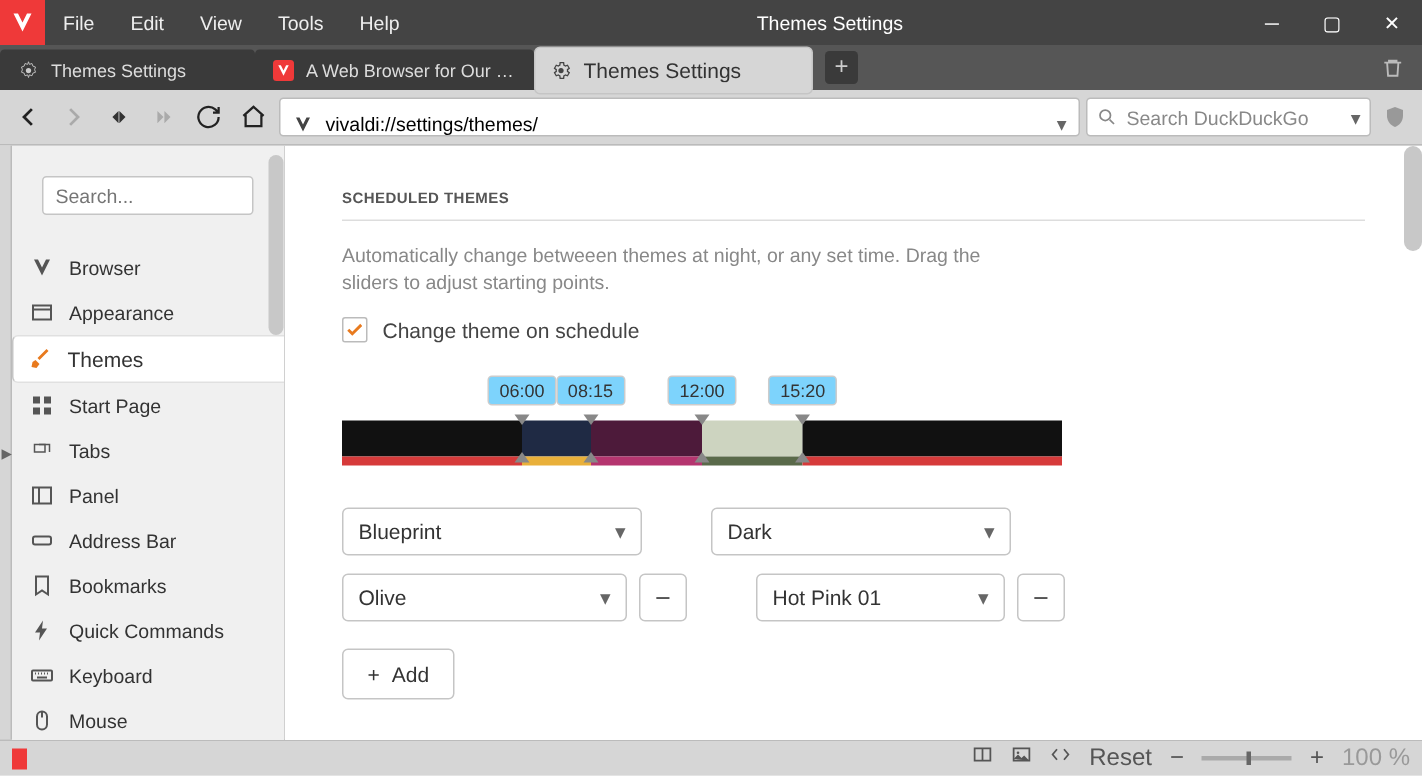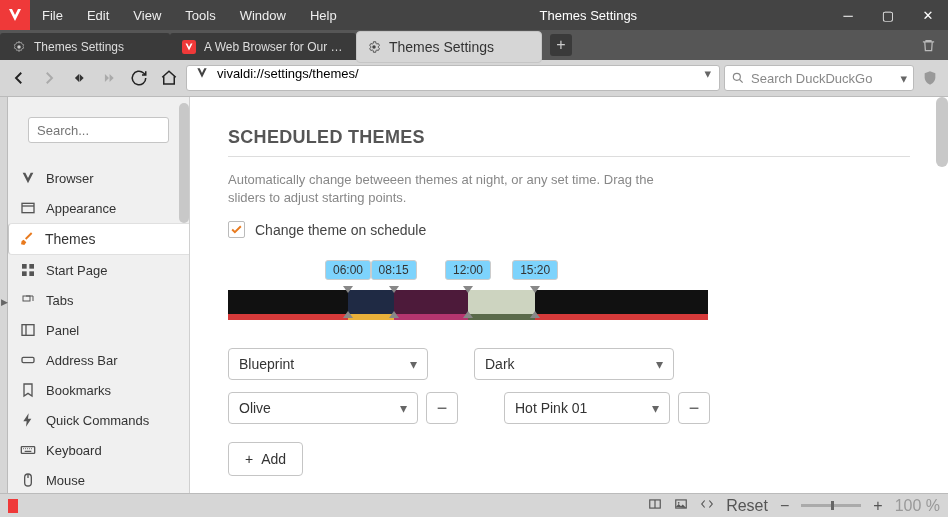--- a/index.html
+++ b/index.html
@@ -15,39 +15,39 @@
 .tab{height:27px;margin-top:3px;display:flex;align-items:center;padding:0 12px;font-size:12px;min-width:170px;max-width:186px;color:#ddd;position:relative;border-radius:3px 3px 0 0;cursor:pointer}
 .tab.sel{background:#d6d6d6;color:#333}
 .tab.dark{background:#3a3a3a}
 .tabico{width:14px;height:14px;margin-right:8px;flex-shrink:0}
 .tabtxt{overflow:hidden;text-overflow:ellipsis;white-space:nowrap}
 .addtab{width:22px;height:22px;background:#3a3a3a;border-radius:3px;margin-left:8px;display:flex;align-items:center;justify-content:center;color:#ccc;cursor:pointer}
 .trashbtn{margin-left:auto;width:40px;height:30px;display:flex;align-items:center;justify-content:center;color:#bbb;cursor:pointer}
 .addrbar{height:36px;background:#d6d6d6;display:flex;align-items:center;padding:0 6px;gap:4px}
 .navbtn{width:26px;height:26px;display:flex;align-items:center;justify-content:center;color:#222;cursor:pointer;border-radius:3px}
 .navbtn.dis{color:#999}
-.urlbox{flex:1;height:26px;background:#fff;border:1px solid #bbb;border-radius:3px;display:flex;align-items:flex-start;padding:0 8px;font-size:13px;gap:8px}
+.urlbox{flex:1;height:26px;background:#fff;border:1px solid #bbb;border-radius:3px;display:flex;align-items:flex-end;padding:0 8px;font-size:13px;gap:8px}
 .urlbox .vico{width:14px;height:14px;color:#444}
 .urldd{margin-left:auto;color:#666}
 .searchbox{width:190px;height:26px;background:#fff;border:1px solid #bbb;border-radius:3px;display:flex;align-items:center;padding:0 6px;font-size:13px;color:#888;gap:6px}
 .shield{width:24px;height:24px;display:flex;align-items:center;justify-content:center;color:#888}
 .mainrow{display:flex;height:calc(100% - 30px - 30px - 36px - 24px);border-top:1px solid #bbb}
 .panelrail{width:8px;background:#d6d6d6;border-right:1px solid #bbb;position:relative}
 .panelrail .caret{position:absolute;top:200px;left:1px;font-size:9px;color:#666}
 .snav{width:182px;background:#f0f0f0;border-right:1px solid #d0d0d0;overflow-y:auto;position:relative}
 .searchnav{margin:20px;height:26px;background:#fff;border:1px solid #c5c5c5;border-radius:3px;padding:0 8px;font-size:13px;color:#333;display:flex;align-items:center}
 .searchnav input{border:none;outline:none;width:100%;font-size:13px}
 .sitem{height:30px;display:flex;align-items:center;padding:0 12px;font-size:13px;color:#333;gap:10px;cursor:pointer}
 .sitem.sel{background:#fff;border-top:1px solid #e0e0e0;border-bottom:1px solid #e0e0e0}
 .sico{width:16px;height:16px;display:flex;align-items:center;justify-content:center;color:#555;flex-shrink:0}
 .sico.orange{color:#e87a1e}
 .sscroll{position:absolute;right:0;top:6px;width:10px;height:120px;background:#c8c8c8;border-radius:5px}
 .content{flex:1;background:#fff;overflow-y:auto;padding:30px 38px;position:relative}
 .cscroll{position:absolute;right:0;top:0;width:12px;height:70px;background:#c8c8c8;border-radius:6px}
-.sect{font-size:18px;font-weight:700;color:#555;letter-spacing:0.3px;border-bottom:1px solid #ddd;padding-bottom:8px;margin-bottom:14px}
+.sect{font-size:10px;font-weight:700;color:#555;letter-spacing:0.3px;border-bottom:1px solid #ddd;padding-bottom:8px;margin-bottom:14px}
 .desc{font-size:13px;color:#888;margin-bottom:14px;max-width:440px;line-height:1.4}
 .chkrow{display:flex;align-items:center;gap:10px;font-size:14px;color:#444;margin-bottom:22px}
 .chk{width:17px;height:17px;border:1px solid #bbb;border-radius:2px;display:flex;align-items:center;justify-content:center;background:#fff;cursor:pointer}
 .chk svg{width:13px;height:13px}
 .timeline{position:relative;height:68px;width:480px;margin-left:0;margin-bottom:20px}
 .tlabels{position:absolute;top:0;left:0;width:100%}
 .tlabel{position:absolute;top:0;transform:translateX(-50%);background:#7dd3fc;border:1px solid #ccc;border-radius:3px;padding:2px 7px;font-size:12px;color:#333}
 .tbar{position:absolute;top:30px;left:0;width:100%;height:24px;display:flex}
 .tseg{height:100%}
 .tbelow{position:absolute;top:54px;left:0;width:100%;height:6px;display:flex}
@@ -70,21 +70,20 @@
 <div class="titlebar">
   <div class="vlogo">
     <svg viewBox="0 0 24 24" fill="#fff">
         <path d="M4 4l8 16 8-16h-4l-4 8-4-8z"></path>
       </svg>
   </div>
   <div class="menuitem">File</div>
   <div class="menuitem">Edit</div>
   <div class="menuitem">View</div>
   <div class="menuitem">Tools</div>
-  <div class="menuitem">Window</div>
   <div class="menuitem">Help</div>
   <div class="tcenter">Themes Settings</div>
   <div class="winbtns">
     <div class="winbtn">─</div>
     <div class="winbtn">▢</div>
     <div class="winbtn">✕</div>
   </div>
 </div>
 
 <div class="tabbar">

